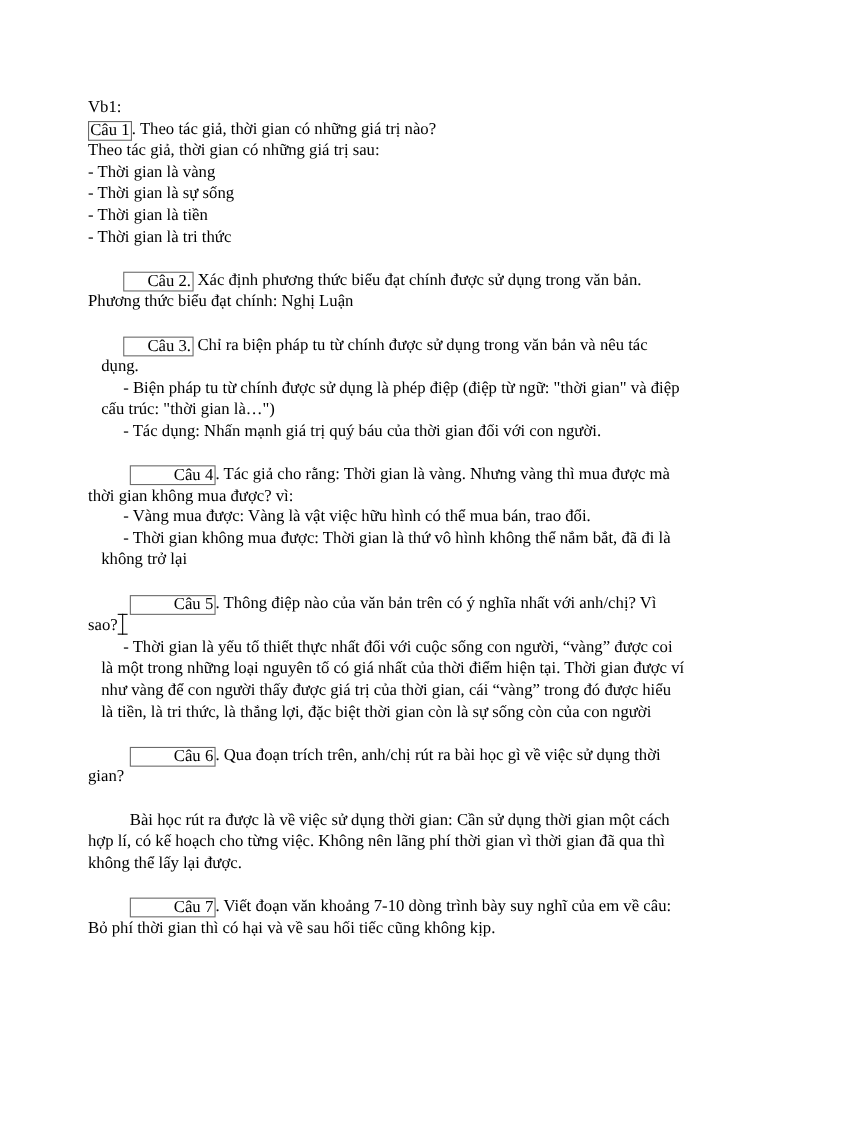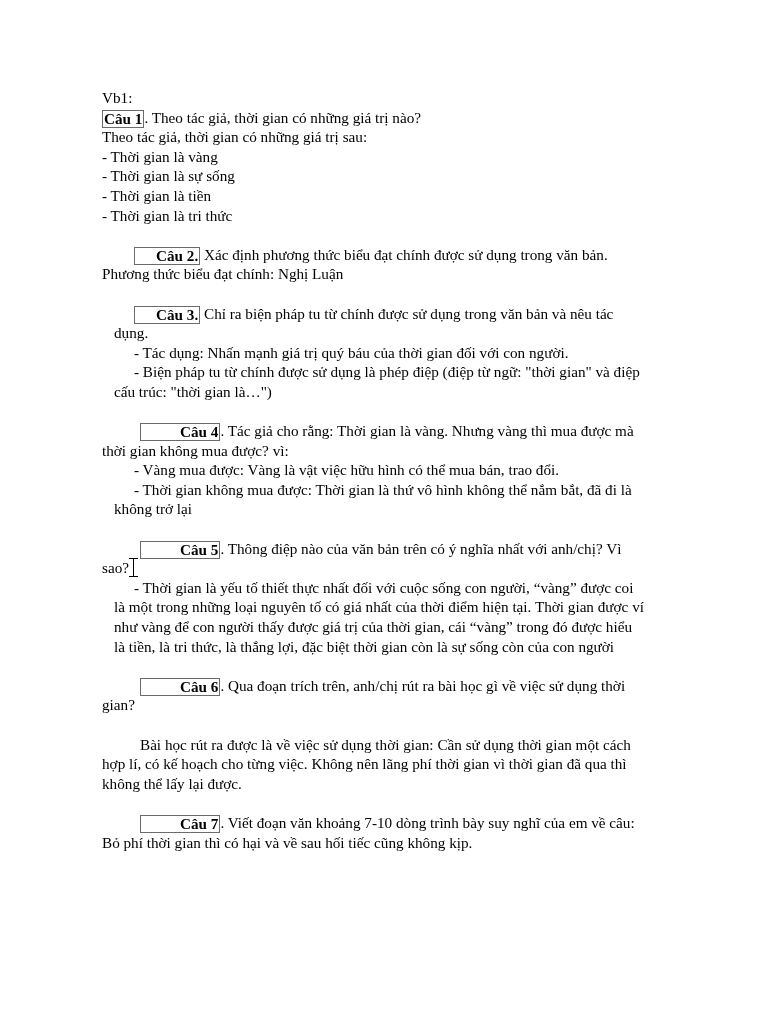--- a/index.html
+++ b/index.html
@@ -13,21 +13,21 @@
     overflow: hidden;
     font-family: "Liberation Serif", "DejaVu Serif", serif;
     color: #000000;
   }
   #page {
     position: relative;
     width: 768px;
     height: 752px;
     background: #ffffff;
     box-sizing: border-box;
-    padding: 88px 96px 0 102px;
+    padding: 88px 96px 0 80px;
   }
   .doc-body {
     font-size: 15.2px;
     line-height: 19.6px;
     text-align: left;
     width: 544px;
   }
   p {
     margin: 0;
     padding: 0;
@@ -41,21 +41,21 @@
   .indent {
     text-indent: 38px;
   }
   .indent-small {
     text-indent: 20px;
     margin-left: 12px;
   }
   
   .field {
     display: inline-block;
-    font-weight: bold;
+    font-weight: normal;
     border: 1px solid #6b6b6b;
     padding: 0 1px;
     margin: 0;
     line-height: 16px;
     position: relative;
     top: 1px;
     background: transparent;
     white-space: nowrap;
   }
   .caret-wrap {
@@ -100,22 +100,22 @@
     <p class="para">- Thời gian là tri thức</p>
 
     <div class="gap"></div>
 
     <p class="para indent-small"><span class="field">Câu 2.</span><span> Xác định phương thức biểu đạt chính được sử dụng trong văn bản.</span></p>
     <p class="para">Phương thức biểu đạt chính: Nghị Luận</p>
 
     <div class="gap"></div>
 
     <p class="para indent-small"><span class="field">Câu 3.</span><span> Chỉ ra biện pháp tu từ chính được sử dụng trong văn bản và nêu tác dụng.</span></p>
+    <p class="para indent-small">- Biện pháp tu từ chính được sử dụng là phép điệp (điệp từ ngữ: "thời gian" và điệp cấu trúc: "thời gian là…")</p>
     <p class="para indent-small">- Tác dụng: Nhấn mạnh giá trị quý báu của thời gian đối với con người.</p>
-    <p class="para indent-small">- Biện pháp tu từ chính được sử dụng là phép điệp (điệp từ ngữ: "thời gian" và điệp cấu trúc: "thời gian là…")</p>
 
     <div class="gap"></div>
 
     <p class="para indent"><span class="field">Câu 4</span><span>. Tác giả cho rằng: Thời gian là vàng. Nhưng vàng thì mua được mà thời gian không mua được? vì:</span></p>
     <p class="para indent-small">- Vàng mua được: Vàng là vật việc hữu hình có thể mua bán, trao đổi.</p>
     <p class="para indent-small">- Thời gian không mua được: Thời gian là thứ vô hình không thể nắm bắt, đã đi là không trở lại</p>
 
     <div class="gap"></div>
 
     <p class="para indent"><span class="field">Câu 5</span><span>. Thông điệp nào của văn bản trên có ý nghĩa nhất với anh/chị? Vì sao?</span><span class="caret-wrap"><span class="serif-top"></span><span class="bar"></span><span class="serif-bot"></span></span></p>

